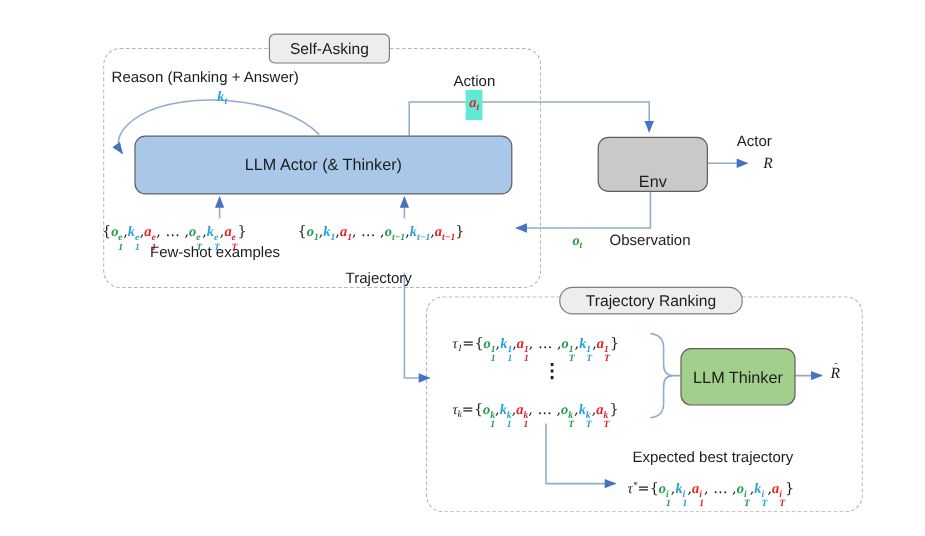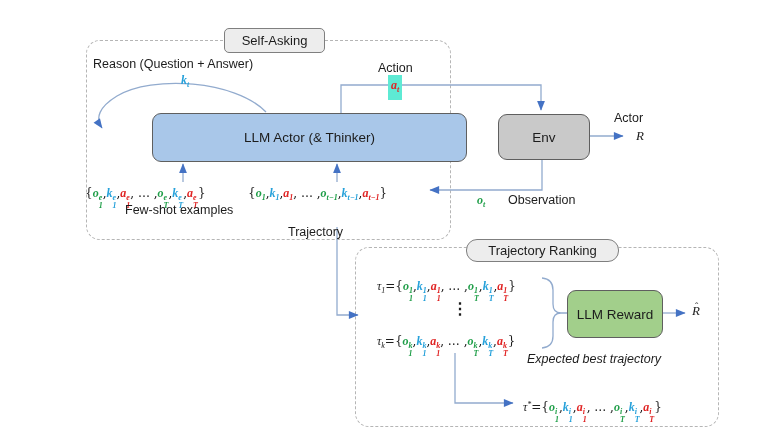--- a/index.html
+++ b/index.html
@@ -6,21 +6,21 @@
   .canvas{position:relative;width:771px;height:447px;background:#fff;overflow:hidden;
           font-family:"Liberation Sans",sans-serif;color:var(--ink);}
   .dashed{position:absolute;border:1.5px dashed var(--dash);border-radius:14px;z-index:1;}
   .svglayer{position:absolute;left:0;top:0;z-index:2;pointer-events:none;}
   .svglayer path.line{stroke:var(--arrow);stroke-width:1.3;fill:none;}
   #ah path{fill:var(--arrowhead);}
   .pill{position:absolute;background:var(--pill_fill);border:1.4px solid #7f7f7f;border-radius:5px;
         display:flex;align-items:center;justify-content:center;font-size:13px;z-index:3;}
   .node{position:absolute;border:1.3px solid var(--box_border);border-radius:9px;
         display:flex;align-items:center;justify-content:center;font-size:13.5px;z-index:3;}
-  .node.actor{background:var(--actor_fill);margin-left:40px;}
+  .node.actor{background:var(--actor_fill);}
   .node.env{background:var(--env_fill);}
   .node.critic{background:var(--critic_fill);}
   .lbl{position:absolute;font-size:12.5px;white-space:nowrap;z-index:3;}
   .f{position:absolute;font-family:"DejaVu Serif",serif;font-size:12px;line-height:20px;
      white-space:nowrap;z-index:3;color:var(--ink);}
   .f .tok{display:inline-block;}
   .f .v{font-style:italic;font-family:Liberation Serif, serif;}
   .f .c-g{color:var(--g);font-weight:bold;}
   .f .c-b{color:var(--b);font-weight:bold;}
   .f .c-r{color:var(--r);font-weight:bold;}
@@ -64,28 +64,28 @@
   <div class="pill" style="left:224px;top:28px;width:99px;height:23px;">
     <span>Self-Asking</span>
   </div>
   <div class="pill" style="left:466px;top:239px;width:151px;height:21px;border-radius:11px;">
     <span>Trajectory Ranking</span>
   </div>
 
   <div class="node actor" style="left:112px;top:113px;width:313px;height:47px;">
     <span>LLM Actor (&amp; Thinker)</span>
   </div>
-  <div class="node env" style="left:498px;top:114px;width:90px;height:44px;">
+  <div class="node env" style="left:498px;top:114px;width:90px;height:44px;align-items:flex-end;">
     <span>Env</span>
   </div>
   <div class="node critic" style="left:567px;top:290px;width:94px;height:46px;">
-    <span>LLM Reward</span>
+    <span>LLM Thinker</span>
   </div>
 
-  <div class="lbl" style="left:93px;top:57px;">Reason (Question + Answer)</div>
+  <div class="lbl" style="left:93px;top:57px;">Reason (Ranking + Answer)</div>
   <div class="f" style="left:181px;top:70px;"><span class="tok c-b v"><span>k</span><span class="subonly">t</span></span></div>
   <div class="lbl" style="left:378px;top:61px;text-align:center;">Action</div>
   <div class="f whitebg" style="left:388px;top:75px;"><span class="tok c-r v"><span>a</span><span class="subonly">t</span></span></div>
 
   <div class="lbl" style="left:614px;top:111px;">Actor</div>
   <div class="f" style="left:636px;top:126px;font-size:13px;"><span class="tok v"><span>R</span></span></div>
   <div class="f" style="left:477px;top:190px;"><span class="tok c-g v"><span>o</span><span class="subonly">t</span></span></div>
   <div class="lbl" style="left:508px;top:193px;">Observation</div>
 
   <div class="f" style="left:85px;top:183px;"><span class="tok"><span>{</span></span><span class="tok c-g v"><span>o</span><span class="ss">
@@ -144,21 +144,21 @@
           <span class="sup">k</span>
           <span class="sub">T</span>
         </span></span><span class="tok"><span>,</span></span><span class="tok c-b v"><span>k</span><span class="ss">
           <span class="sup">k</span>
           <span class="sub">T</span>
         </span></span><span class="tok"><span>,</span></span><span class="tok c-r v"><span>a</span><span class="ss">
           <span class="sup">k</span>
           <span class="sub">T</span>
         </span></span><span class="tok"><span>}</span></span></div>
   <div class="f" style="left:692px;top:301px;font-size:13px;"><span class="tok v"><span class="hatwrap">R<span class="hatmark">ˆ</span></span></span></div>
-  <div class="lbl" style="left:527px;top:352px;font-style:italic;">Expected best trajectory</div>
+  <div class="lbl" style="left:527px;top:374px;">Expected best trajectory</div>
   <div class="f" style="left:523px;top:395px;"><span class="tok v"><span>τ</span><span class="suponly">*</span></span><span class="tok"><span> = </span></span><span class="tok"><span>{</span></span><span class="tok c-g v"><span>o</span><span class="ss">
           <span class="sup">i</span>
           <span class="sub">1</span>
         </span></span><span class="tok"><span>,</span></span><span class="tok c-b v"><span>k</span><span class="ss">
           <span class="sup">i</span>
           <span class="sub">1</span>
         </span></span><span class="tok"><span>,</span></span><span class="tok c-r v"><span>a</span><span class="ss">
           <span class="sup">i</span>
           <span class="sub">1</span>
         </span></span><span class="tok"><span>, … ,</span></span><span class="tok c-g v"><span>o</span><span class="ss">

